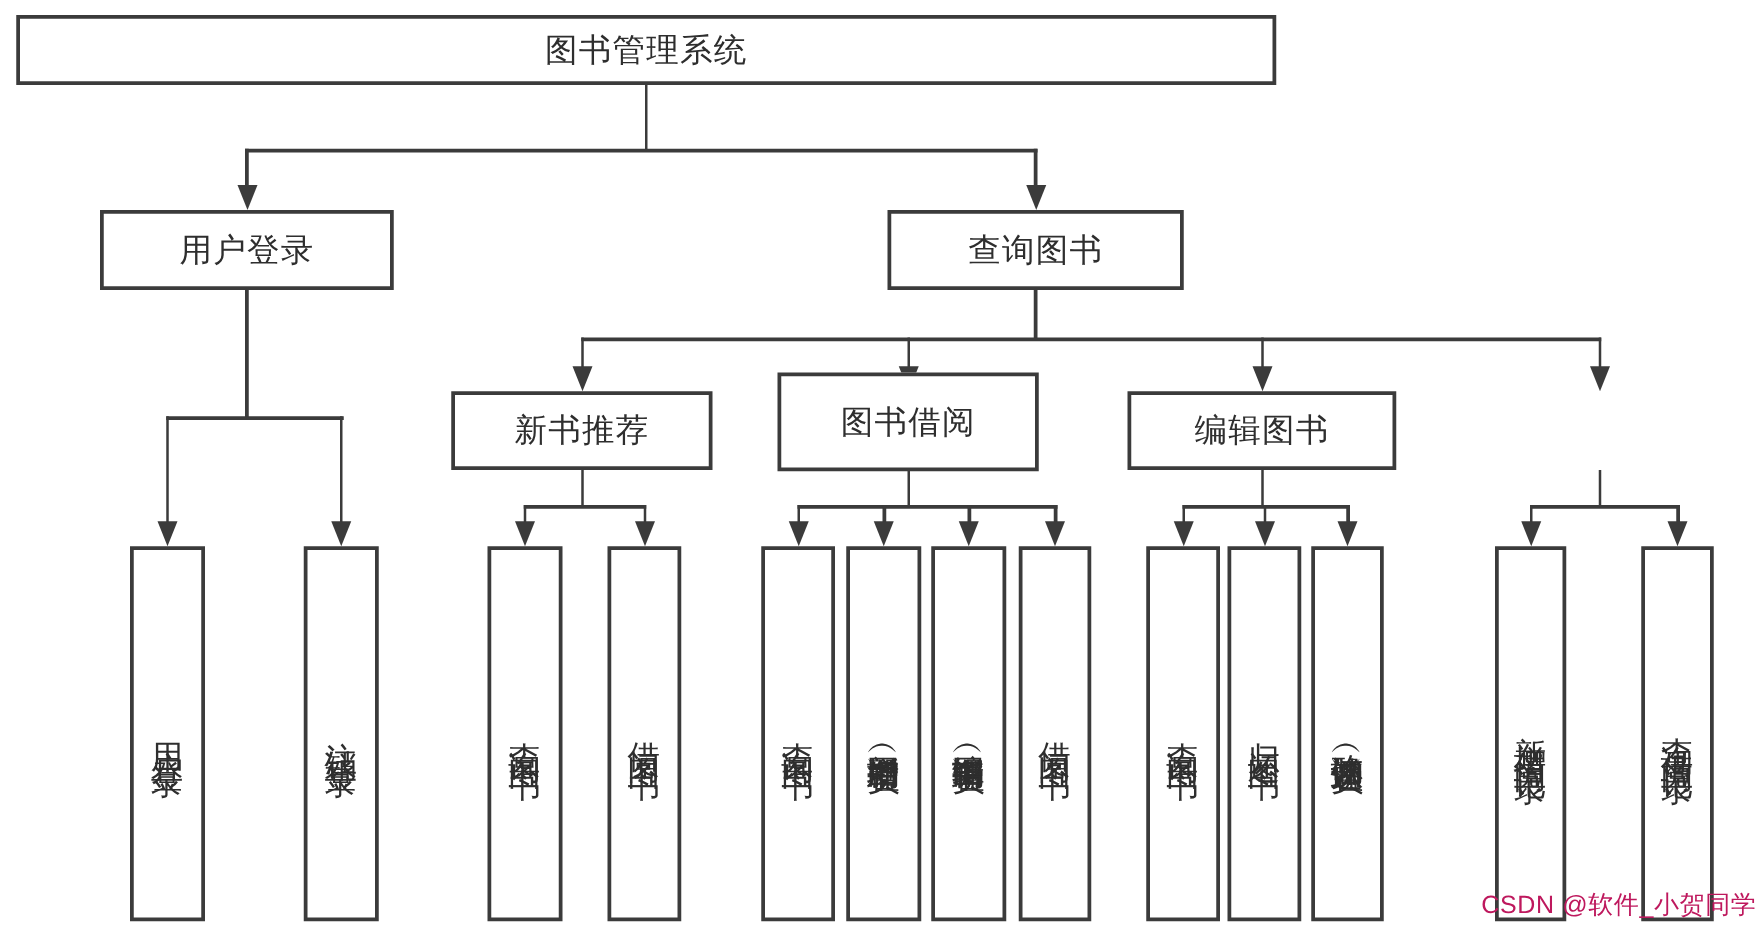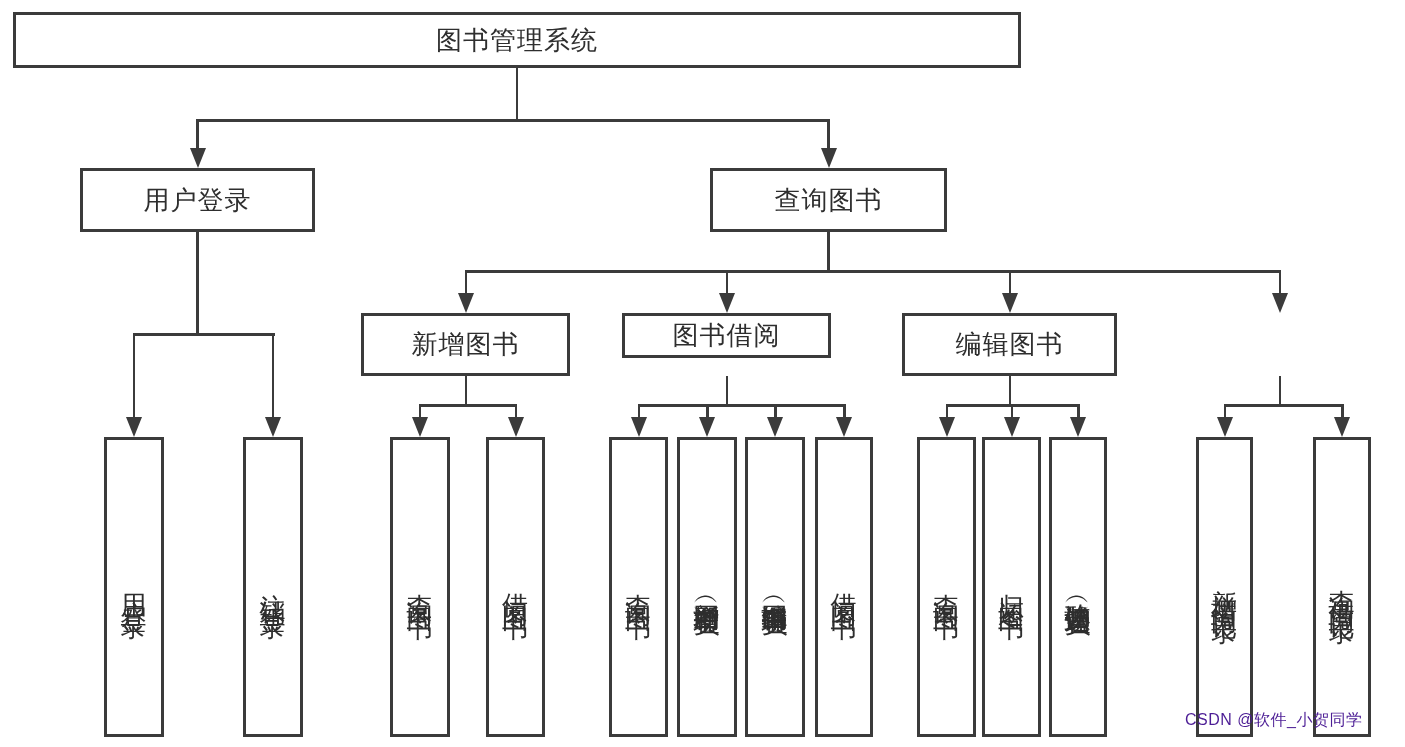--- a/index.html
+++ b/index.html
@@ -50,22 +50,22 @@
   
   .ah{
     position:absolute;width:0;height:0;
     border-left:8px solid transparent;
     border-right:8px solid transparent;
     border-top:20px solid #3b3b3b;
   }
   .watermark{
     position:absolute;
     left:1185px;top:710px;
-    font-size:16px;
-    color:#4c1d95;
+    font-size:20px;
+    color:#be185d;
     letter-spacing:0.5px;
     z-index:5;
     white-space:nowrap;
   }
 </style>
 </head>
 <body>
 
 <div class="canvas">
 
@@ -99,23 +99,23 @@
   <div class="vl" style="left:464.5px;top:270px;height:26px"></div>
   <div class="ah" style="left:457.5px;top:293px"></div>
   <div class="vl" style="left:725.5px;top:270px;height:26px"></div>
   <div class="ah" style="left:718.5px;top:293px"></div>
   <div class="vl" style="left:1008.5px;top:270px;height:26px"></div>
   <div class="ah" style="left:1001.5px;top:293px"></div>
   <div class="vl" style="left:1278.5px;top:270px;height:26px"></div>
   <div class="ah" style="left:1271.5px;top:293px"></div>
 
   <div class="box" style="left:361px;top:313px;width:209px;height:63px">
-    <span>新增图书</span>
-  </div>
-  <div class="box" style="left:622px;top:313px;width:209px;height:45px">
+    <span>新书推荐</span>
+  </div>
+  <div class="box" style="left:622px;top:298px;width:209px;height:79px">
     <span>图书借阅</span>
   </div>
   <div class="box" style="left:902px;top:313px;width:215px;height:63px">
     <span>编辑图书</span>
   </div>
 
   <div class="vl" style="left:464.5px;top:376px;height:30px"></div>
   <div class="hl" style="left:418.5px;top:404px;width:98px"></div>
   <div class="vl" style="left:418.5px;top:404px;height:15px"></div>
   <div class="ah" style="left:412px;top:417px"></div>

